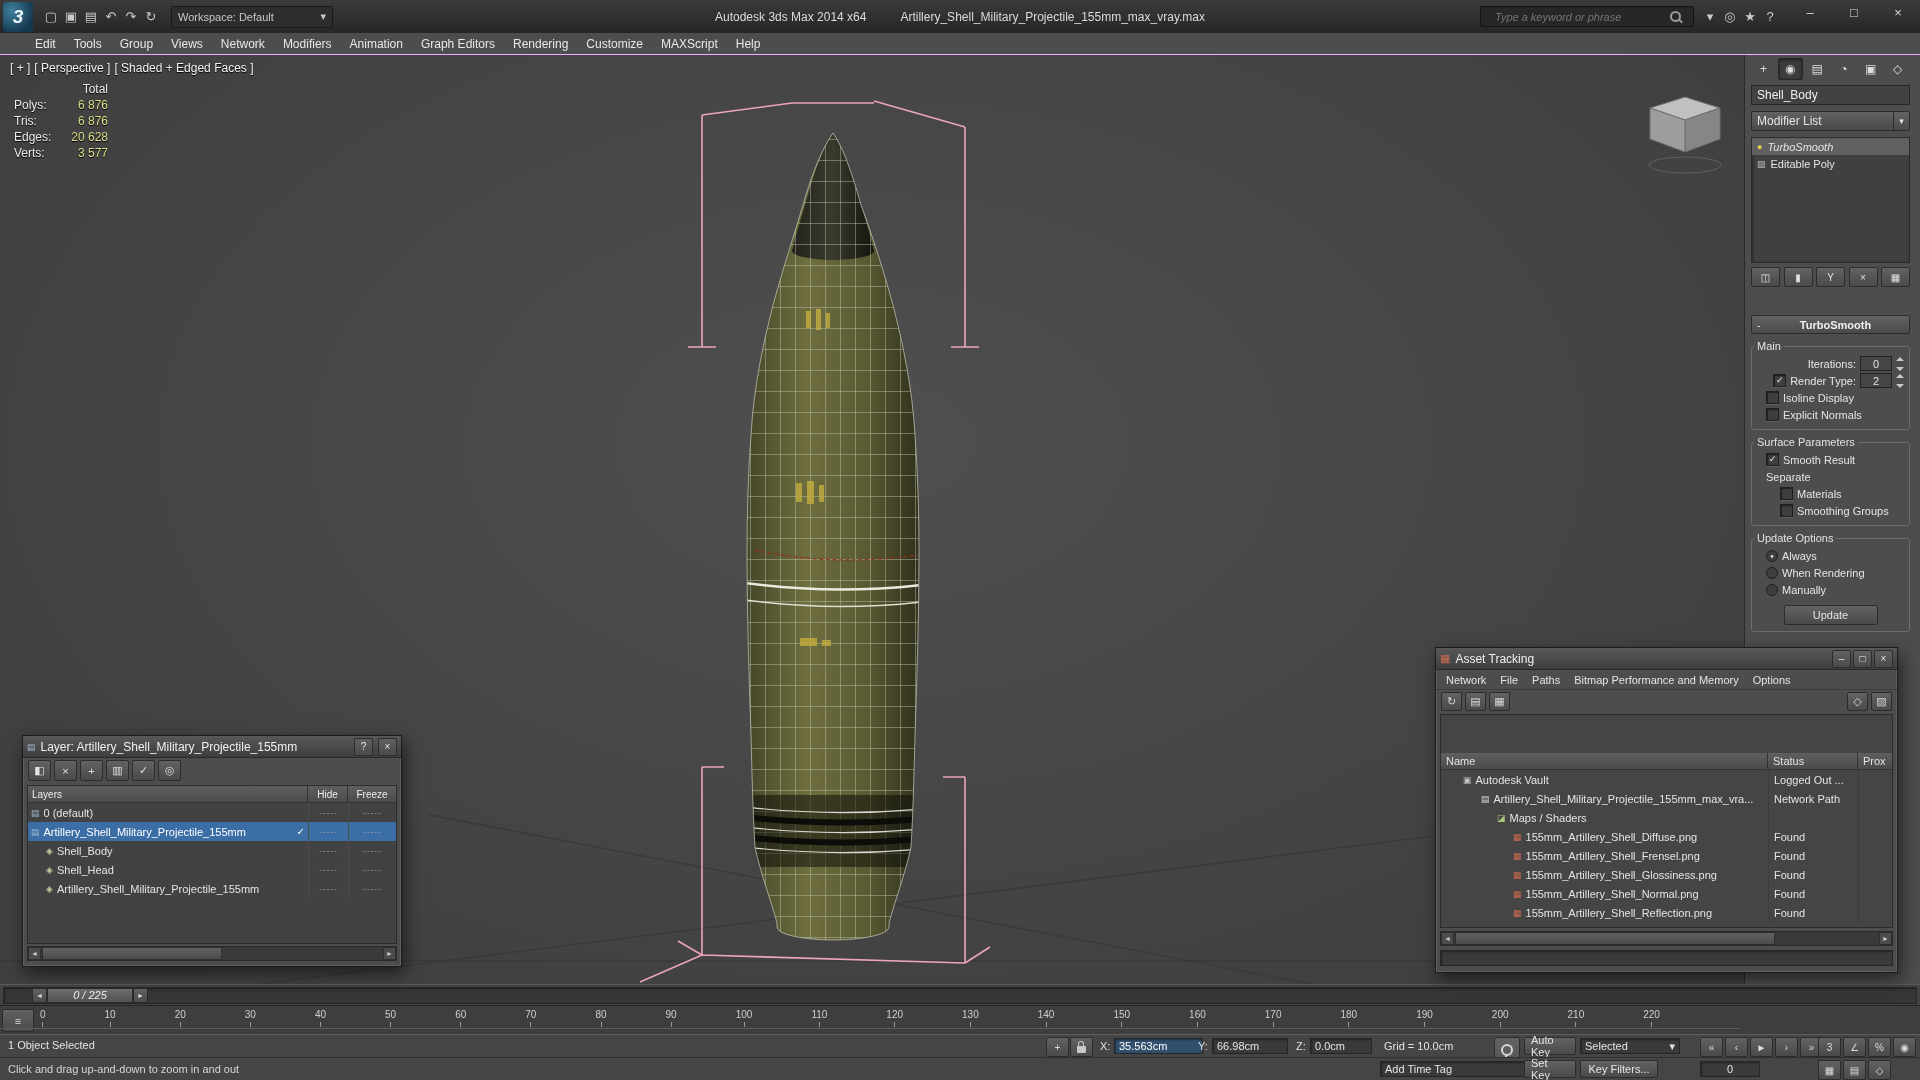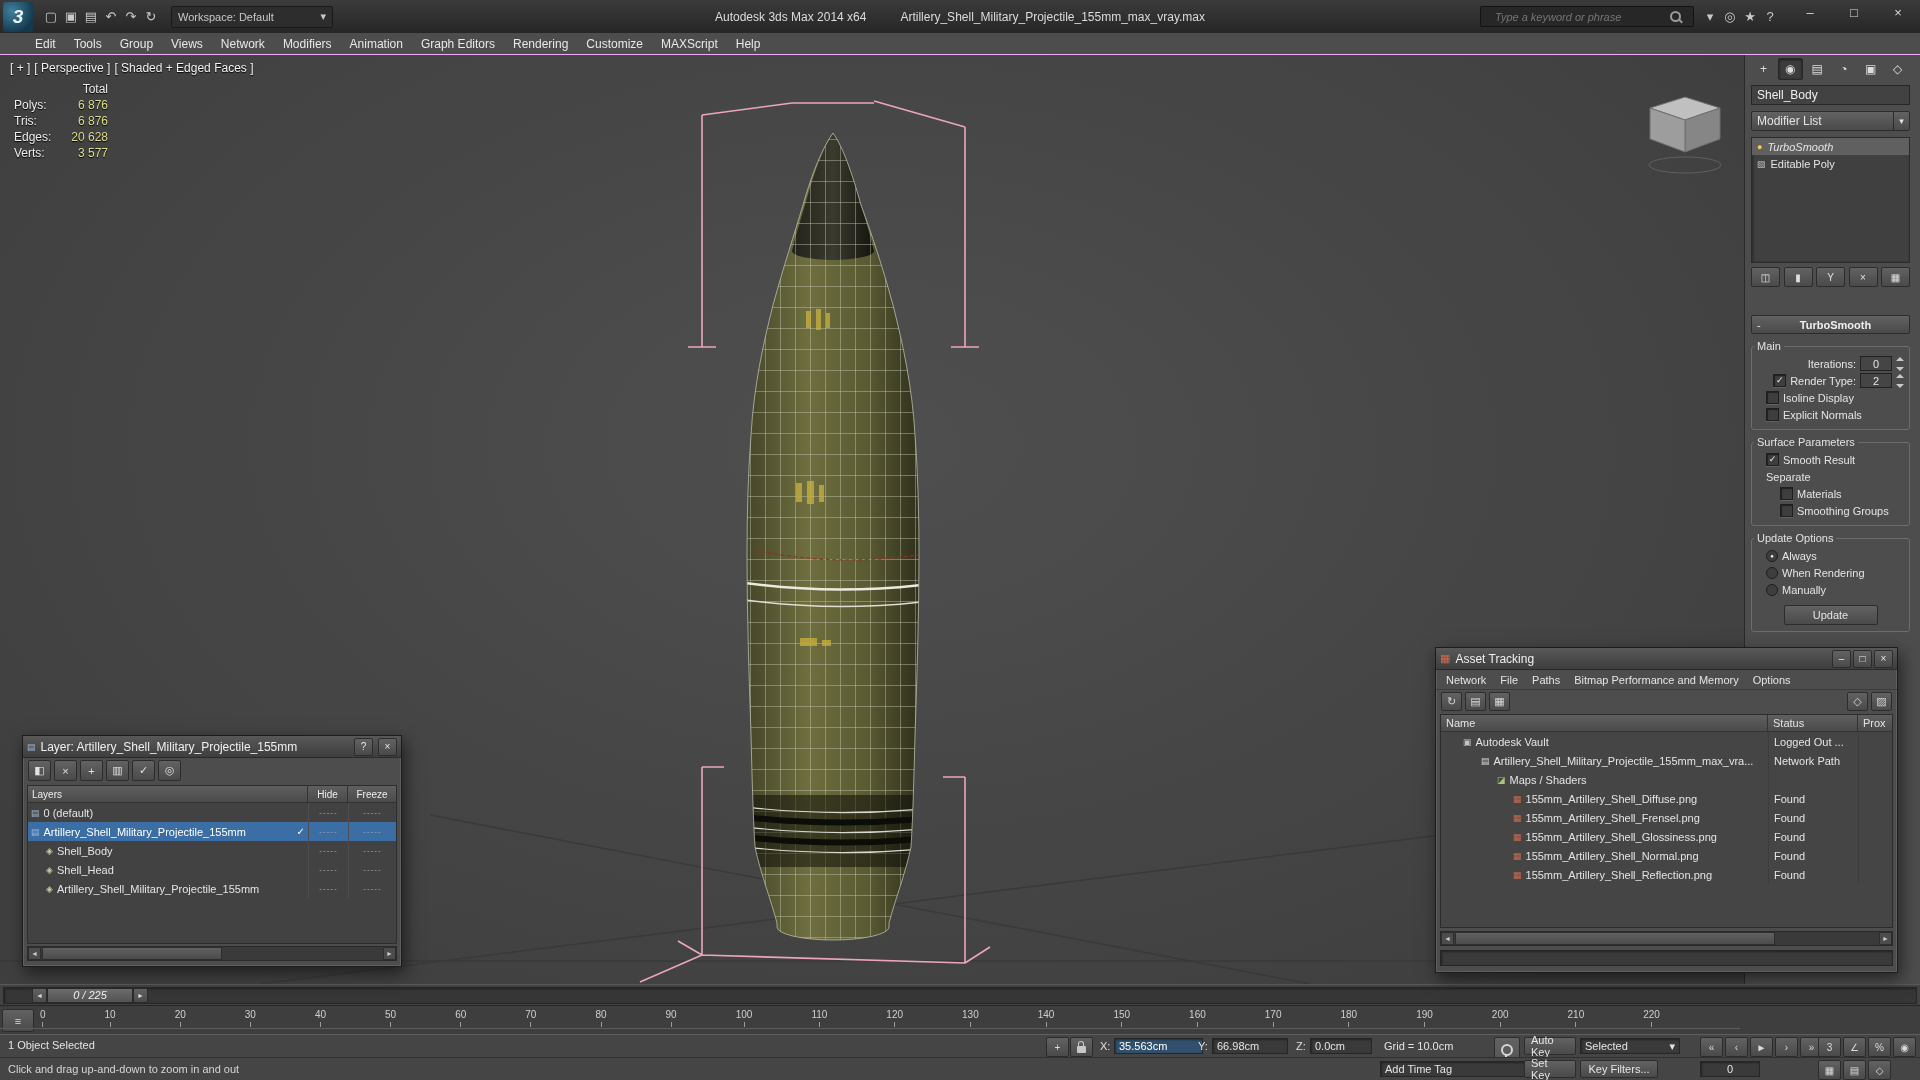--- a/index.html
+++ b/index.html
@@ -156,21 +156,21 @@
   .hs-thumb{width:180px;margin:0 1px;background:linear-gradient(#616161,#4b4b4b);border:1px solid #2e2e2e;box-sizing:border-box;}
   .hs-fill{flex:1;}
 
   #assetdlg{left:1435px;top:647px;width:463px;height:326px;}
   #asset-menu{height:19px;display:flex;align-items:center;padding-left:3px;font-size:11px;border-bottom:1px solid #3c3c3c;}
   #asset-menu span{padding:0 7px;}
   #asset-toolbar{height:22px;display:flex;align-items:center;gap:3px;padding:0 5px;}
   .atool{width:19px;height:17px;display:flex;align-items:center;justify-content:center;font-size:11px;color:#d8d8d8;}
   #asset-toolbar .spacer{flex:1;}
   #asset-table{position:absolute;left:4px;right:4px;top:66px;bottom:44px;background:#454545;border:1px solid #2c2c2c;overflow:hidden;}
-  #asset-hdr{display:flex;height:17px;}
+  #asset-hdr{display:flex;height:17px;margin-top:38px;}
   .ahc{background:linear-gradient(#5f5f5f,#4b4b4b);border-right:1px solid #333;border-bottom:1px solid #333;
        display:flex;align-items:center;padding-left:5px;font-size:11px;box-sizing:border-box;}
   .ahc.c1{flex:1;}.ahc.c2{width:90px;}.ahc.c3{width:34px;border-right:none;overflow:hidden;}
   .arow{display:flex;height:19px;align-items:center;font-size:11px;}
   .ac-name{flex:1;display:flex;align-items:center;gap:4px;overflow:hidden;white-space:nowrap;align-self:stretch;}
   .ac-status{width:90px;border-left:1px solid #3d3d3d;align-self:stretch;display:flex;align-items:center;padding-left:5px;box-sizing:border-box;}
   .ac-proxy{width:34px;border-left:1px solid #3d3d3d;align-self:stretch;box-sizing:border-box;}
   .arow.ind1 .ac-name{padding-left:22px;}
   .arow.ind2 .ac-name{padding-left:40px;}
   .arow.ind3 .ac-name{padding-left:56px;}

